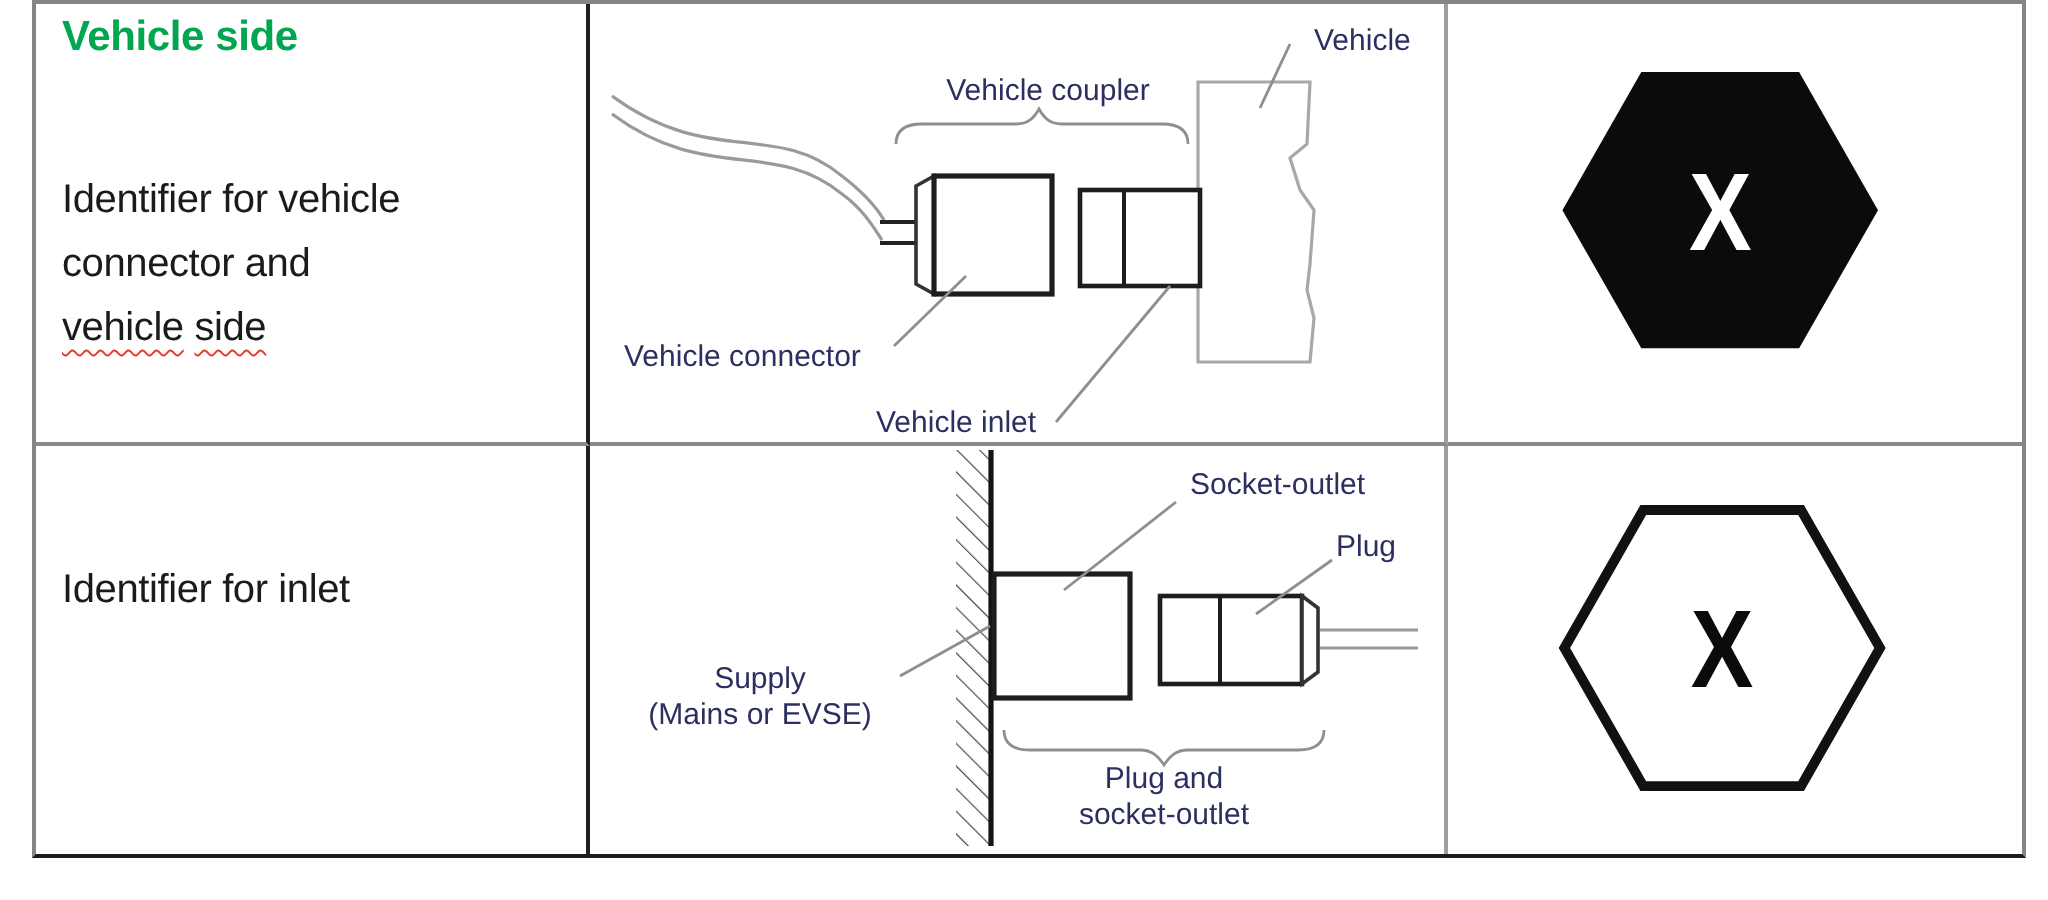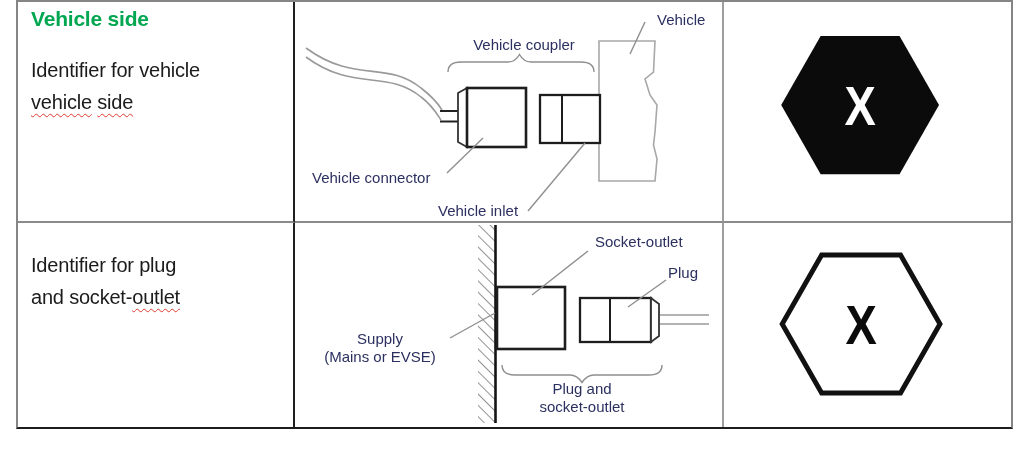--- a/index.html
+++ b/index.html
@@ -8,37 +8,38 @@
   .doc-table{position:absolute;left:16px;top:0;width:997px;height:429px;
              border:2px solid #858585;border-bottom:2px solid #1c1c1c;
              display:grid;grid-template-columns:277px 429px 1fr;grid-template-rows:221px 1fr;
              box-sizing:border-box;background:#ffffff;}
   .cell{position:relative;box-sizing:border-box;overflow:hidden;background:#ffffff;}
   .col1{border-right:2px solid #1f1f1f;}
   .col2{border-right:2px solid #9e9e9e;}
   .row1{border-bottom:2px solid #8a8a8a;}
   .text-cell{padding:4px 10px 0 13px;}
   .side-title{color:#00a650;font-weight:bold;font-size:21px;line-height:26px;letter-spacing:-0.2px;}
-  .desc{margin-top:22px;color:#1b1b1b;font-size:20px;line-height:32px;letter-spacing:-0.2px;}
+  .desc{margin-top:52px;color:#1b1b1b;font-size:20px;line-height:32px;letter-spacing:-0.2px;}
   .sq{text-decoration-line:underline;text-decoration-style:wavy;text-decoration-color:#e03a2f;
       text-decoration-thickness:1px;text-underline-offset:4px;}
   .diagram-svg{position:absolute;left:0;top:0;}
   .dlabel{font-family:"Liberation Sans",sans-serif;font-size:15px;fill:#2b3060;}
   .sym-cell{display:flex;align-items:center;justify-content:flex-start;}
 </style>
 </head>
 <body>
 
 <div class="canvas">
   <div class="doc-table">
 
     <div class="cell col1 row1 text-cell">
       <div class="side-title">Vehicle side</div>
       <div class="desc">
         <div>Identifier for vehicle</div>
+        <div>connector and</div>
         <div><span class="sq">vehicle</span> <span class="sq">side</span></div>
       </div>
     </div>
 
     <div class="cell col2 row1">
       <svg class="diagram-svg" width="427" height="219" viewBox="0 0 427 219">
 
         <path d="M304,39 L360,39 L358.5,70 L350,77 L355,93 L362,103 L360,130 L358.5,143 L362,157 L360,179 L304,179 Z" fill="#ffffff" stroke="#a8a8a8" stroke-width="1.6"></path>
 
         <path d="M11,46 C60,82 92,58 126,86 C139,96 144,103 147,108" fill="none" stroke="#9a9a9a" stroke-width="1.6"></path>
@@ -67,22 +68,21 @@
 
     <div class="cell row1 sym-cell">
       <svg width="291" height="219" viewBox="0 0 291 219">
         <polygon points="58,103 98,33 178,33 218,103 178,173 98,173" fill="#0b0b0b"></polygon>
         <text transform="scale(0.85,1)" x="162.4" y="123" text-anchor="middle" font-family="Liberation Sans, sans-serif" font-size="56" font-weight="bold" fill="#ffffff">X</text>
       </svg>
     </div>
 
     <div class="cell col1 text-cell">
       <div class="desc">
-        <div>Identifier for plug</div>
-        <div><span>and socket-</span><span class="sq">outlet</span></div>
+        <div>Identifier for inlet</div>
       </div>
     </div>
 
     <div class="cell col2">
       <svg class="diagram-svg" width="427" height="206" viewBox="0 0 427 206">
         <defs>
           <pattern id="wallhatch" patternUnits="userSpaceOnUse" width="8" height="8" patternTransform="rotate(-45)">
             <line x1="0" y1="0" x2="0" y2="8" stroke="#4a4a4a" stroke-width="1.2"></line>
           </pattern>
         </defs>

